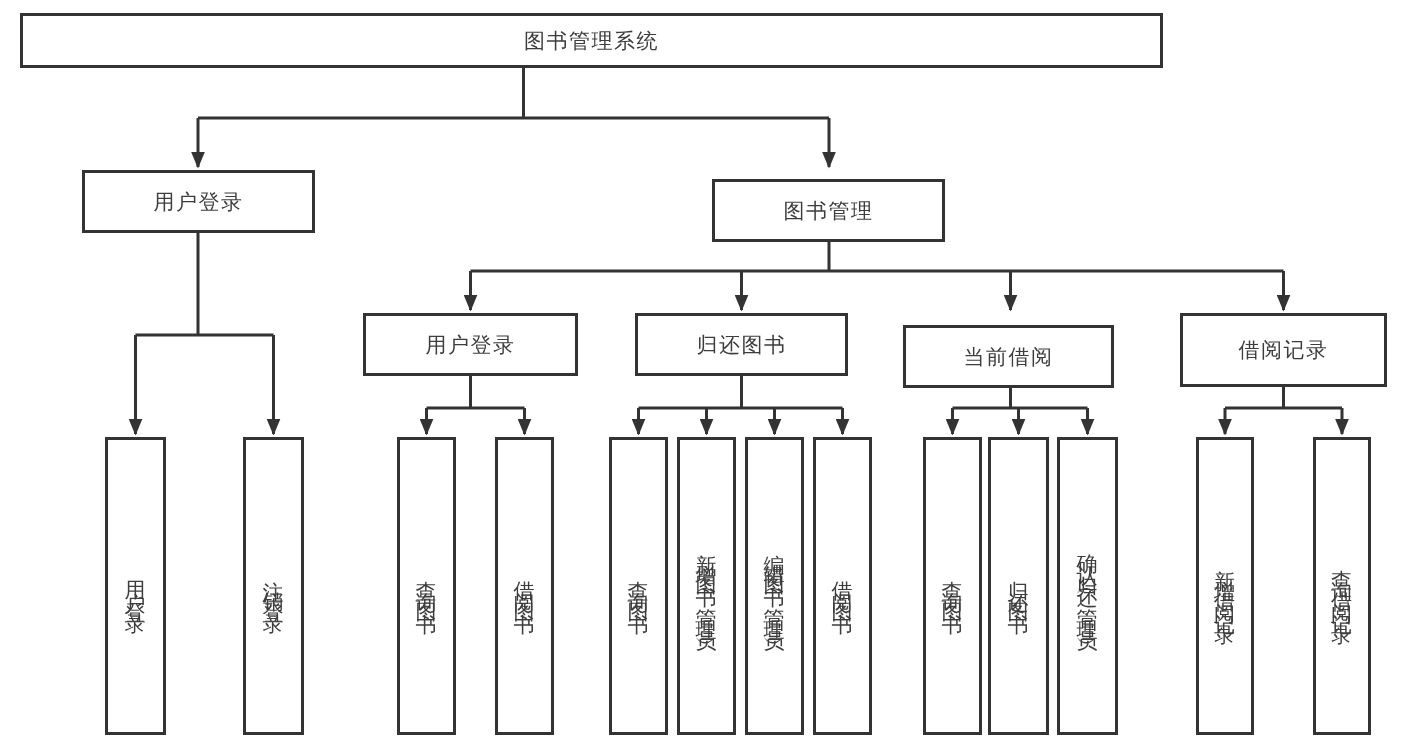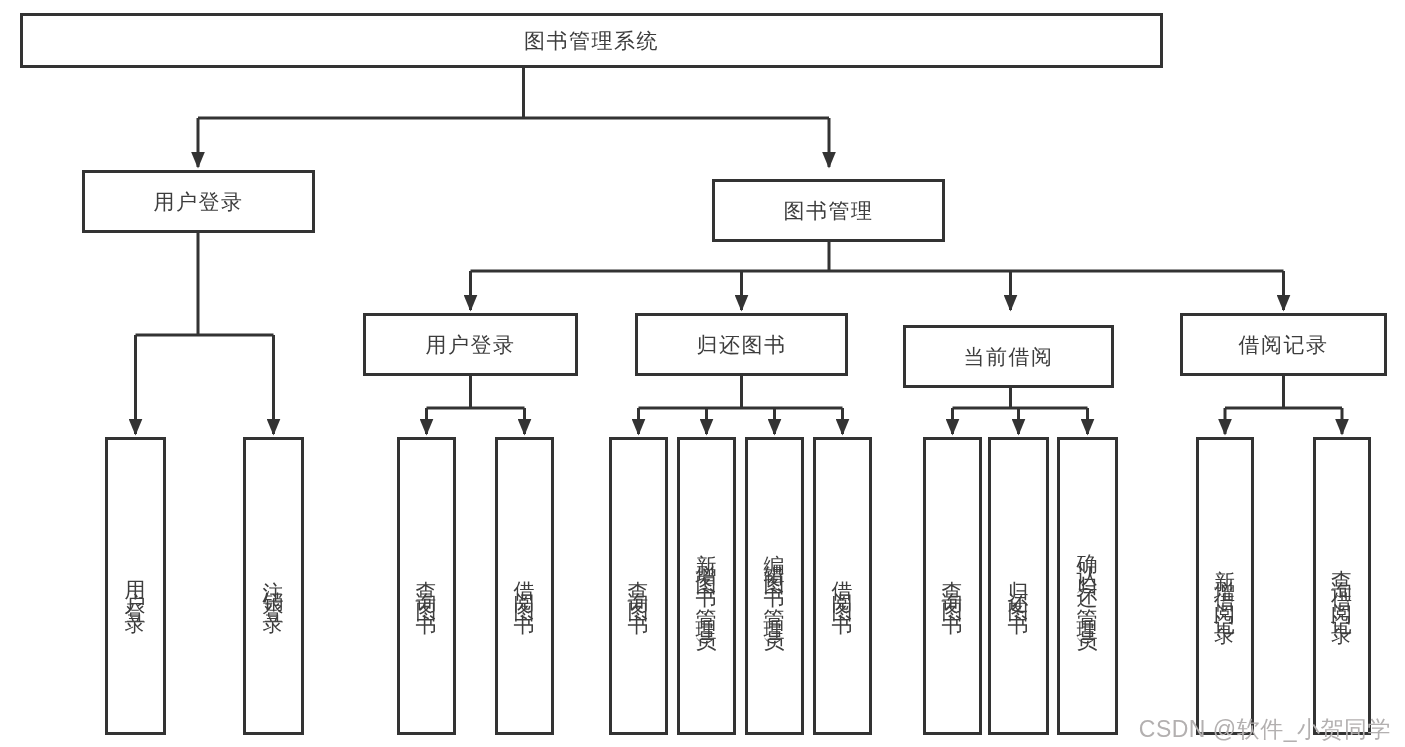--- a/index.html
+++ b/index.html
@@ -44,21 +44,21 @@
   }
   
   .n-root   { left: 20px;   top: 13px;  width: 1143px; height: 55px; }
   
   .n-login  { left: 82px;   top: 170px; width: 233px;  height: 63px; }
   .n-mgmt   { left: 712px;  top: 170px; width: 233px;  height: 63px; margin-top: 9px; }
   
   .n-rec    { left: 363px;  top: 313px; width: 215px;  height: 63px; }
   .n-borrow { left: 635px;  top: 313px; width: 213px;  height: 63px; }
   .n-cur    { left: 903px;  top: 325px; width: 211px;  height: 63px; }
-  .n-rec2   { left: 1180px; top: 313px; width: 207px;  height: 63px; }
+  .n-rec2   { left: 1180px; top: 313px; width: 207px;  height: 74px; }
   
   .leaf { top: 437px; height: 298px; }
   .l-g1a { left: 105px;  width: 61px; }
   .l-g1b { left: 243px;  width: 61px; }
   .l-g2a { left: 397px;  width: 59px; }
   .l-g2b { left: 495px;  width: 59px; }
   .l-g3a { left: 609px;  width: 59px; }
   .l-g3b { left: 677px;  width: 59px; }
   .l-g3c { left: 745px;  width: 59px; }
   .l-g3d { left: 813px;  width: 59px; }
@@ -146,14 +146,13 @@
   <div class="node leaf l-g3c">编辑图书（管理员）</div>
   <div class="node leaf l-g3d">借阅图书</div>
 
   <div class="node leaf l-g4a">查询图书</div>
   <div class="node leaf l-g4b">归还图书</div>
   <div class="node leaf l-g4c">确认归还（管理员）</div>
 
   <div class="node leaf l-g5a">新增借阅记录</div>
   <div class="node leaf l-g5b">查询借阅记录</div>
 
-  <div id="watermark">CSDN @软件_小贺同学</div>
 </div>
 
 </body></html>

